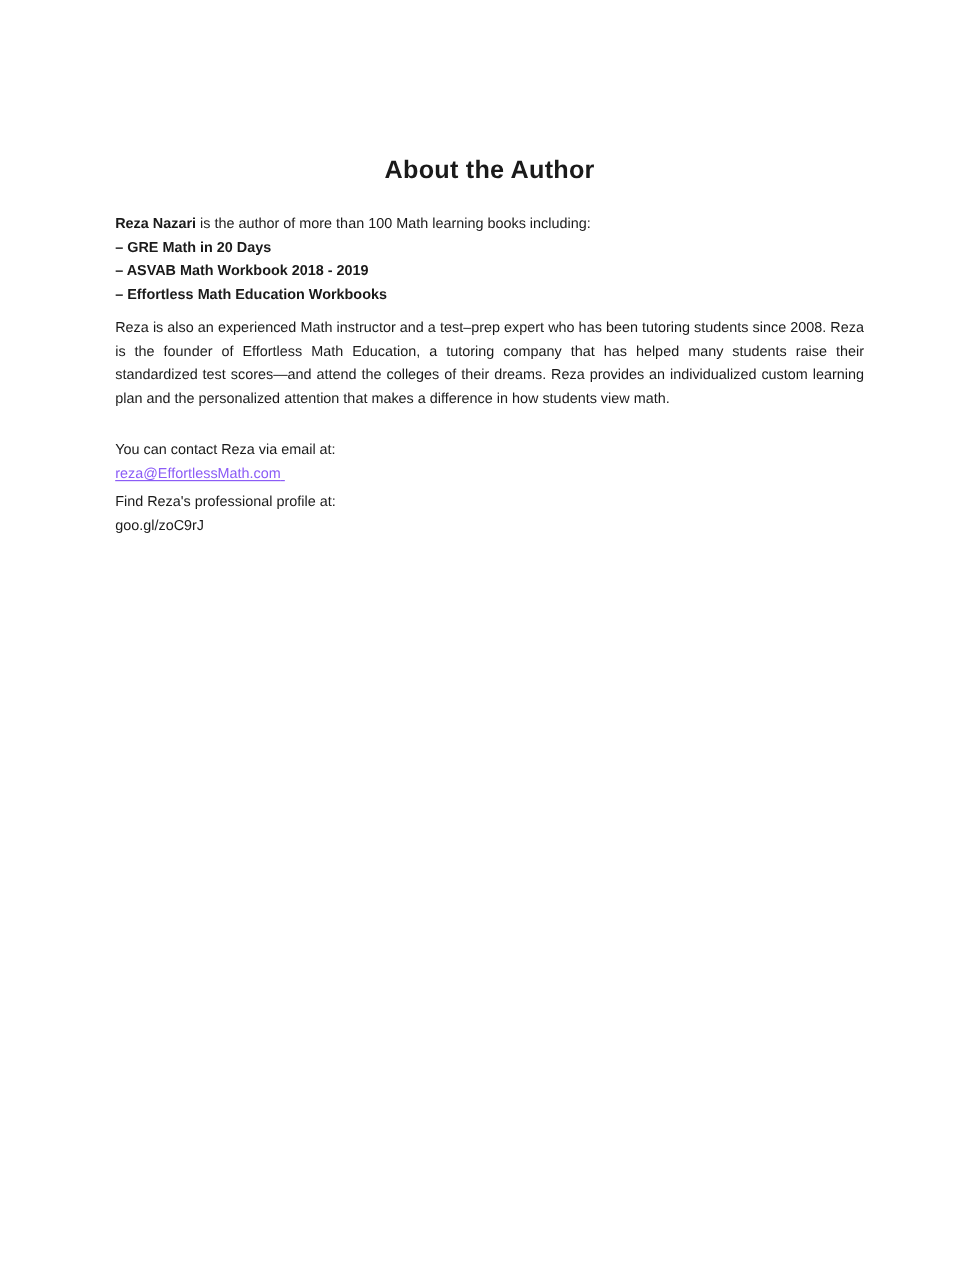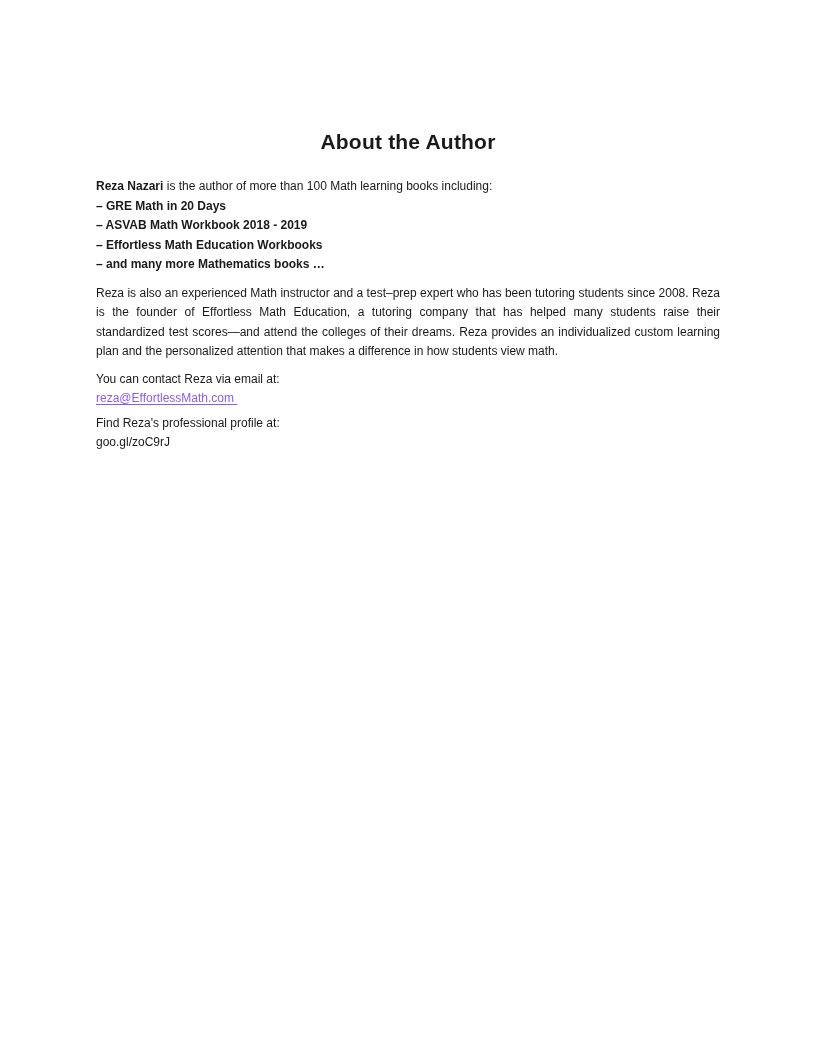--- a/index.html
+++ b/index.html
@@ -32,21 +32,21 @@
     margin-top: 21px;
   }
   .intro-line .author-name { font-weight: bold; }
   .book-list-item .item-bold { font-weight: bold; }
   .bio-paragraph {
     margin-top: 9px;
     text-align: justify;
     text-justify: inter-word;
   }
   .contact-block {
-    margin-top: 8px;
+    margin-top: 23px;
   }
   .profile-block {
     margin-top: 5px;
   }
   .email-link {
     color: #8b5cf6;
     text-decoration: underline;
     text-underline-offset: 2px;
   }
   .email-link::after { content: "\00a0"; }
@@ -66,23 +66,20 @@
     <div class="book-list">
       <div class="book-list-item">
         <span class="item-bold">– GRE Math in 20 Days</span><span></span>
       </div>
       <div class="book-list-item">
         <span class="item-bold">– ASVAB Math Workbook 2018 - 2019</span><span></span>
       </div>
       <div class="book-list-item">
         <span class="item-bold">– Effortless Math Education Workbooks</span><span></span>
       </div>
-      <div class="book-list-item">
-        <span class="item-bold">– and many more Mathematics books …</span><span></span>
-      </div>
     </div>
   </div>
 
   <p class="body-text bio-paragraph">Reza is also an experienced Math instructor and a test–prep expert who has been tutoring students since 2008. Reza is the founder of Effortless Math Education, a tutoring company that has helped many students raise their standardized test scores—and attend the colleges of their dreams. Reza provides an individualized custom learning plan and the personalized attention that makes a difference in how students view math.</p>
 
   <div class="body-text contact-block">
     <div>You can contact Reza via email at:</div>
     <div>
       <a class="email-link" href="#">reza@EffortlessMath.com</a>
     </div>

